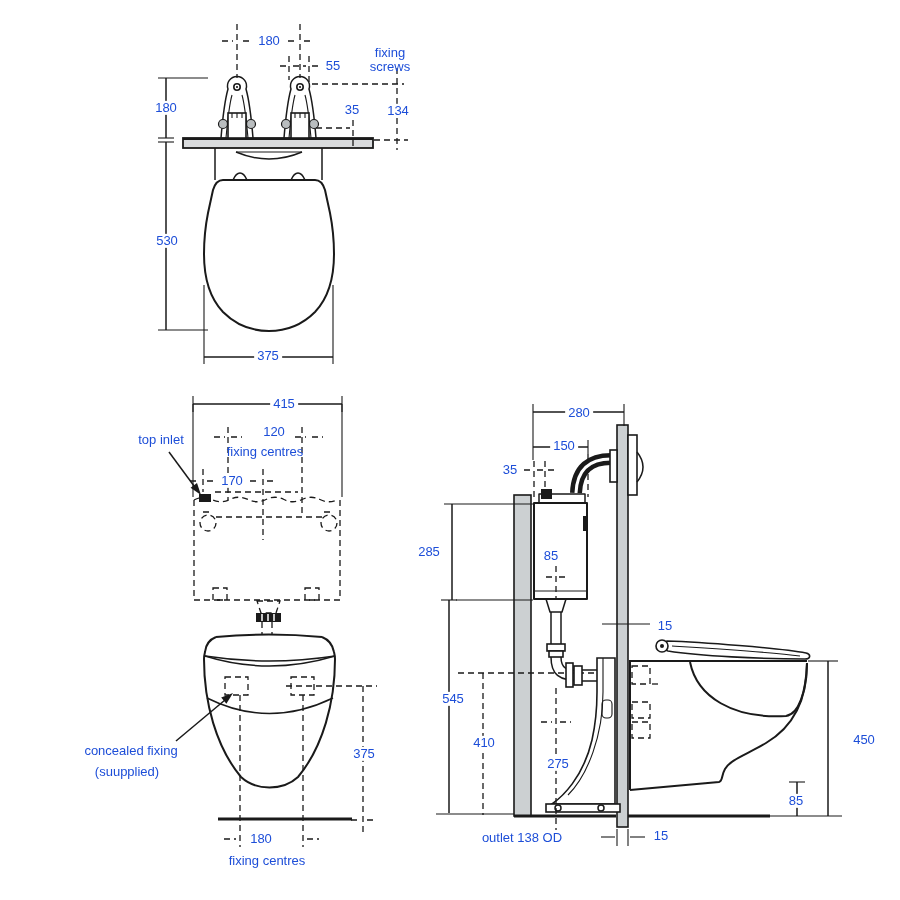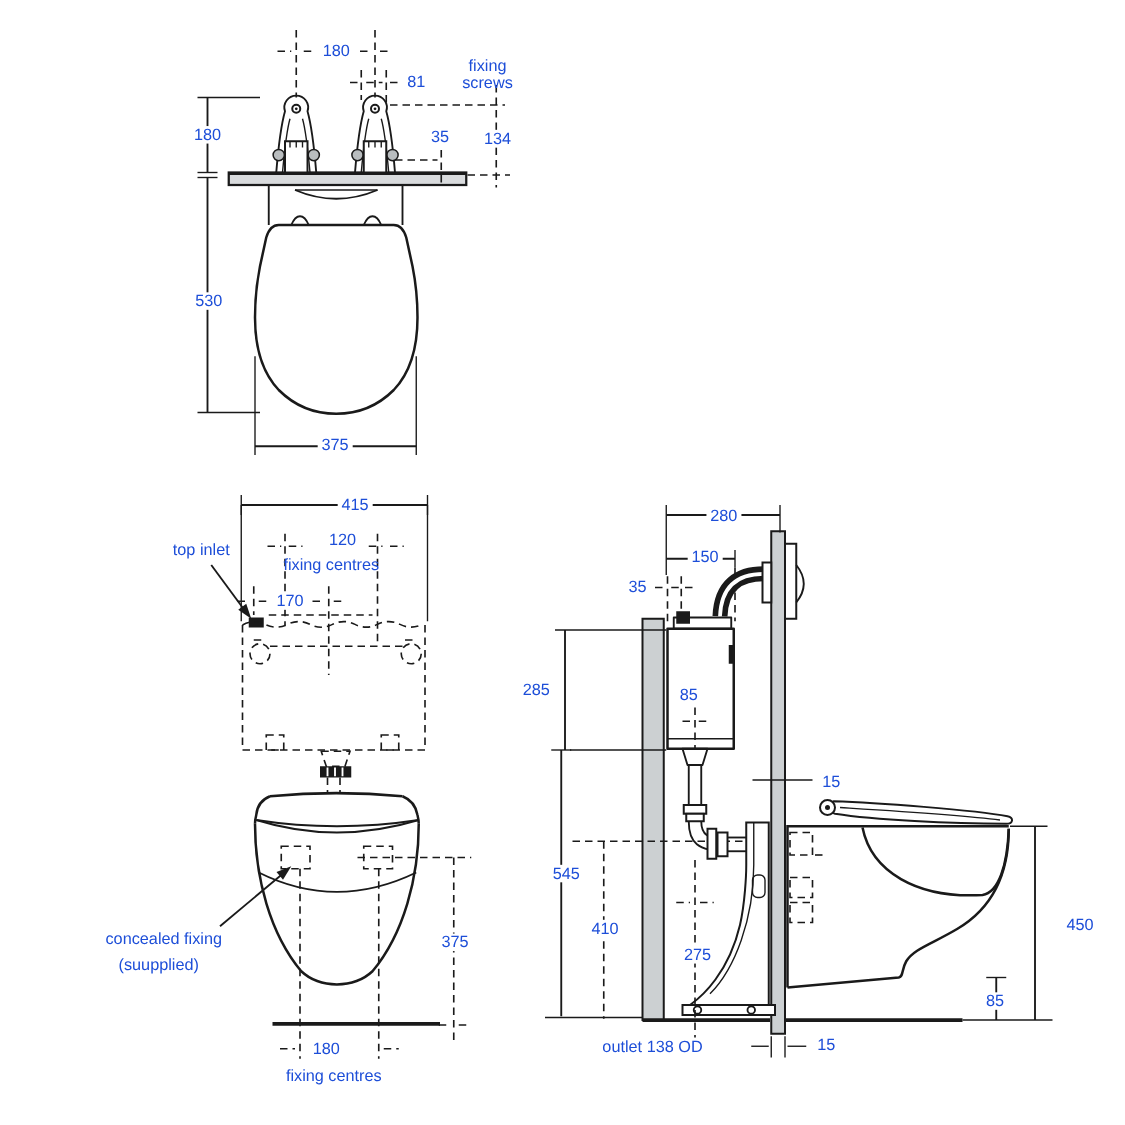--- a/index.html
+++ b/index.html
@@ -264,21 +264,21 @@
 
     <line class="thin" x1="601" y1="837" x2="615" y2="837"></line>
     <line class="thin" x1="630" y1="837" x2="645" y2="837"></line>
     <line class="thin" x1="617" y1="829" x2="617" y2="846"></line>
     <line class="thin" x1="628" y1="829" x2="628" y2="846"></line>
   </g>
 </svg>
 
 <span class="dim" style="left:269px;top:41px">180</span>
 <div class="lbl wrap" style="left:390px;top:50px;width:72px">fixing screws</div>
-<span class="dim" style="left:333px;top:66px">81</span>
+<span class="dim" style="left:333px;top:66px">55</span>
 <span class="dim" style="left:352px;top:110px">35</span>
 <span class="dim" style="left:398px;top:111px">134</span>
 <span class="dim" style="left:166px;top:108px">180</span>
 <span class="dim" style="left:167px;top:241px">530</span>
 <span class="dim" style="left:268px;top:356px">375</span>
 
 <span class="dim" style="left:284px;top:404px">415</span>
 <div class="lbl wrap" style="left:161px;top:430px;width:54px">top inlet</div>
 <span class="dim" style="left:274px;top:432px">120</span>
 <span class="lbl" style="left:265px;top:452px">fixing centres</span>

